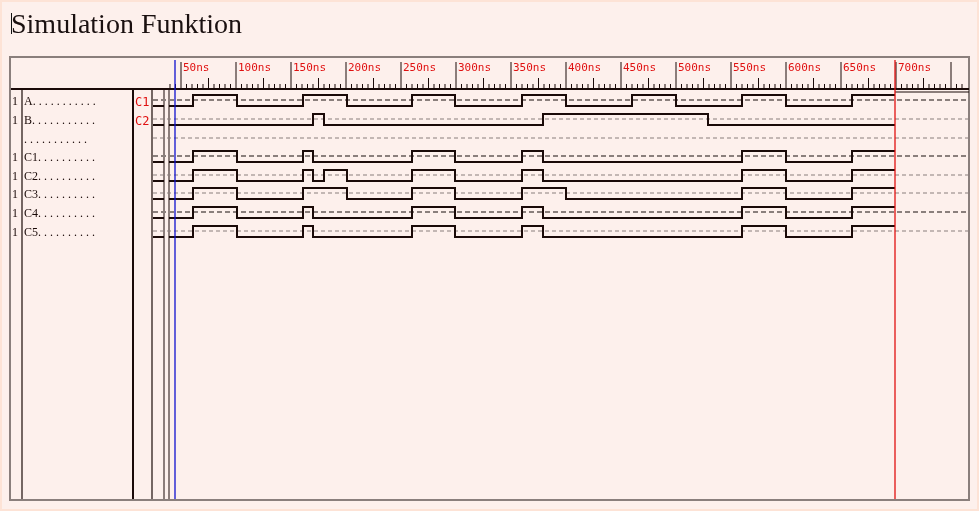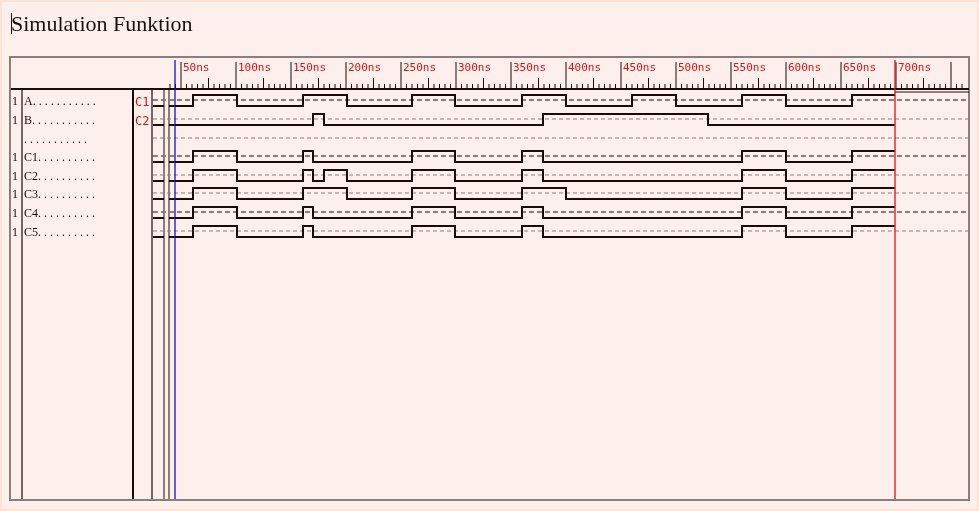--- a/index.html
+++ b/index.html
@@ -9,21 +9,21 @@
     font-family:"Liberation Serif", serif;
     position:relative;
   }
   .page {
     position:absolute; left:2px; top:2px; width:975px; height:507px;
     background:#fdf0ec;
   }
   .title {
     position:absolute; left:9px; top:8px;
     font-family:"Liberation Serif", serif;
-    font-size:22px; color:#1a1010; line-height:28px;text-align:center;
+    font-size:28px; color:#1a1010; line-height:28px;text-align:center;
   }
   .caret {
     position:absolute; left:9px; top:11px; width:1px; height:21px; background:#111;
   }
   .frame {
     position:absolute; left:9px; top:56px; width:961px; height:445px;
     border:2px solid #8a7f7c; box-sizing:border-box;
     background:#fdf0ec;
   }
   svg { position:absolute; left:0; top:0; }

